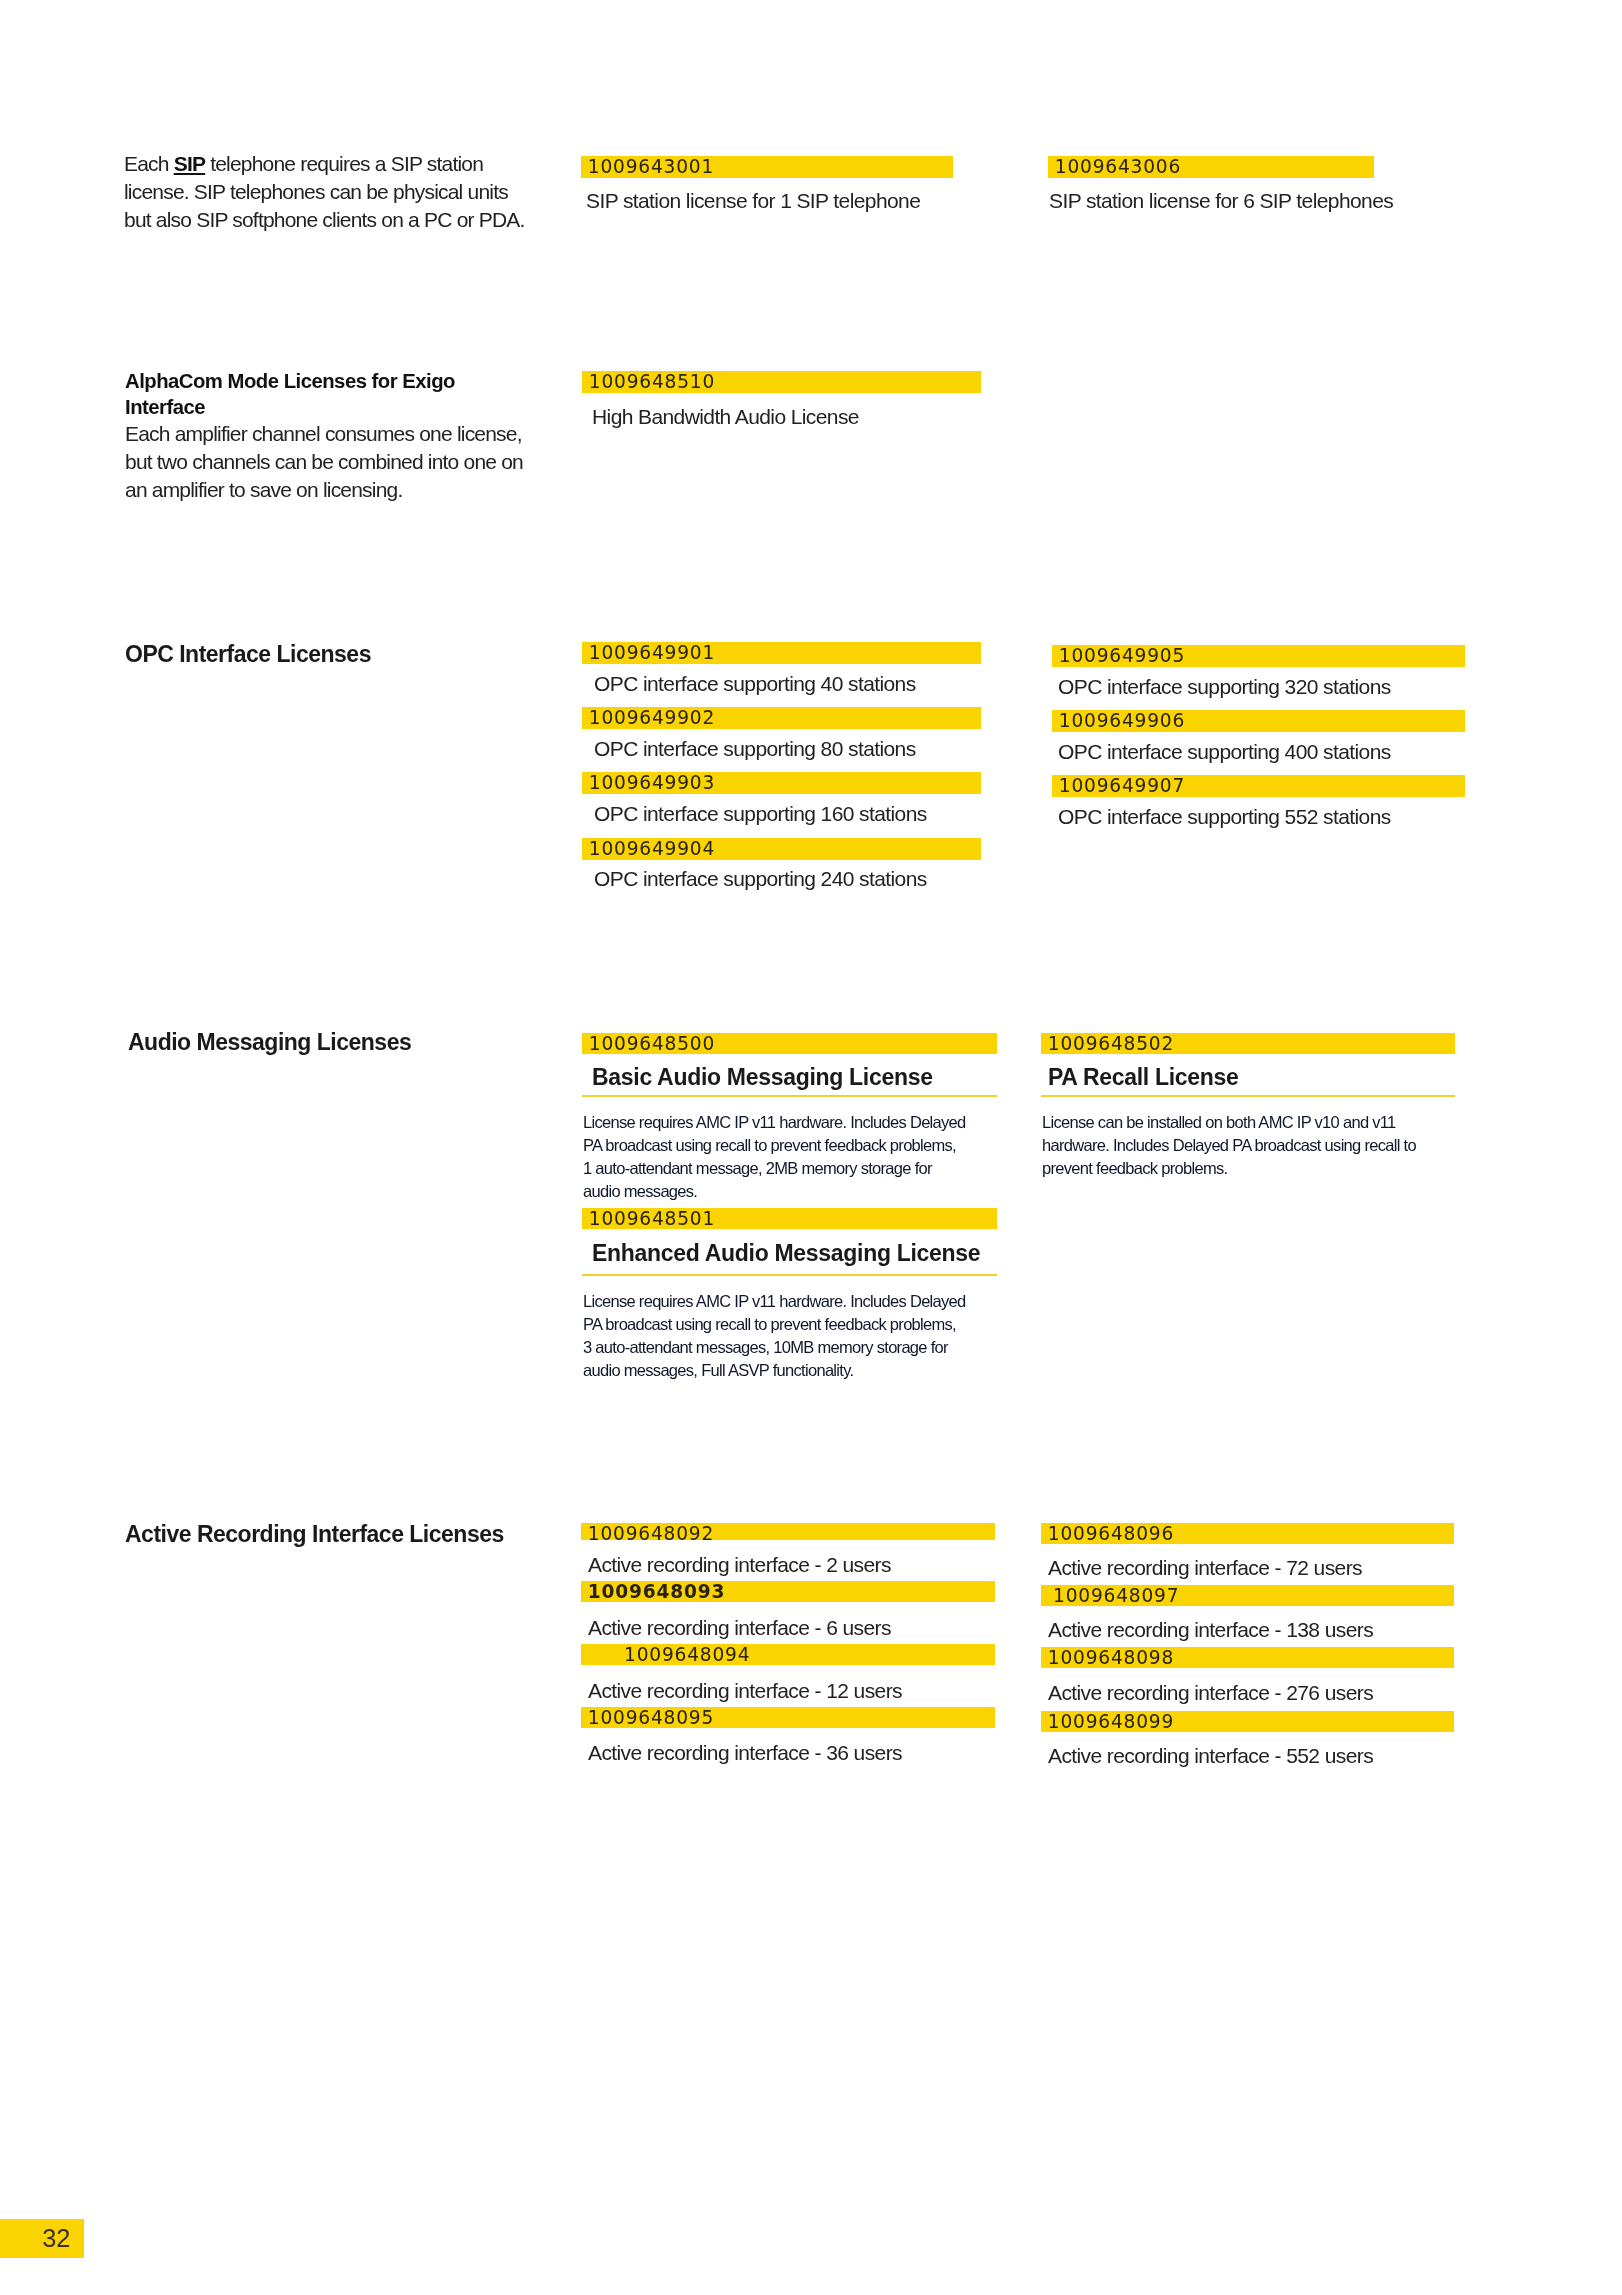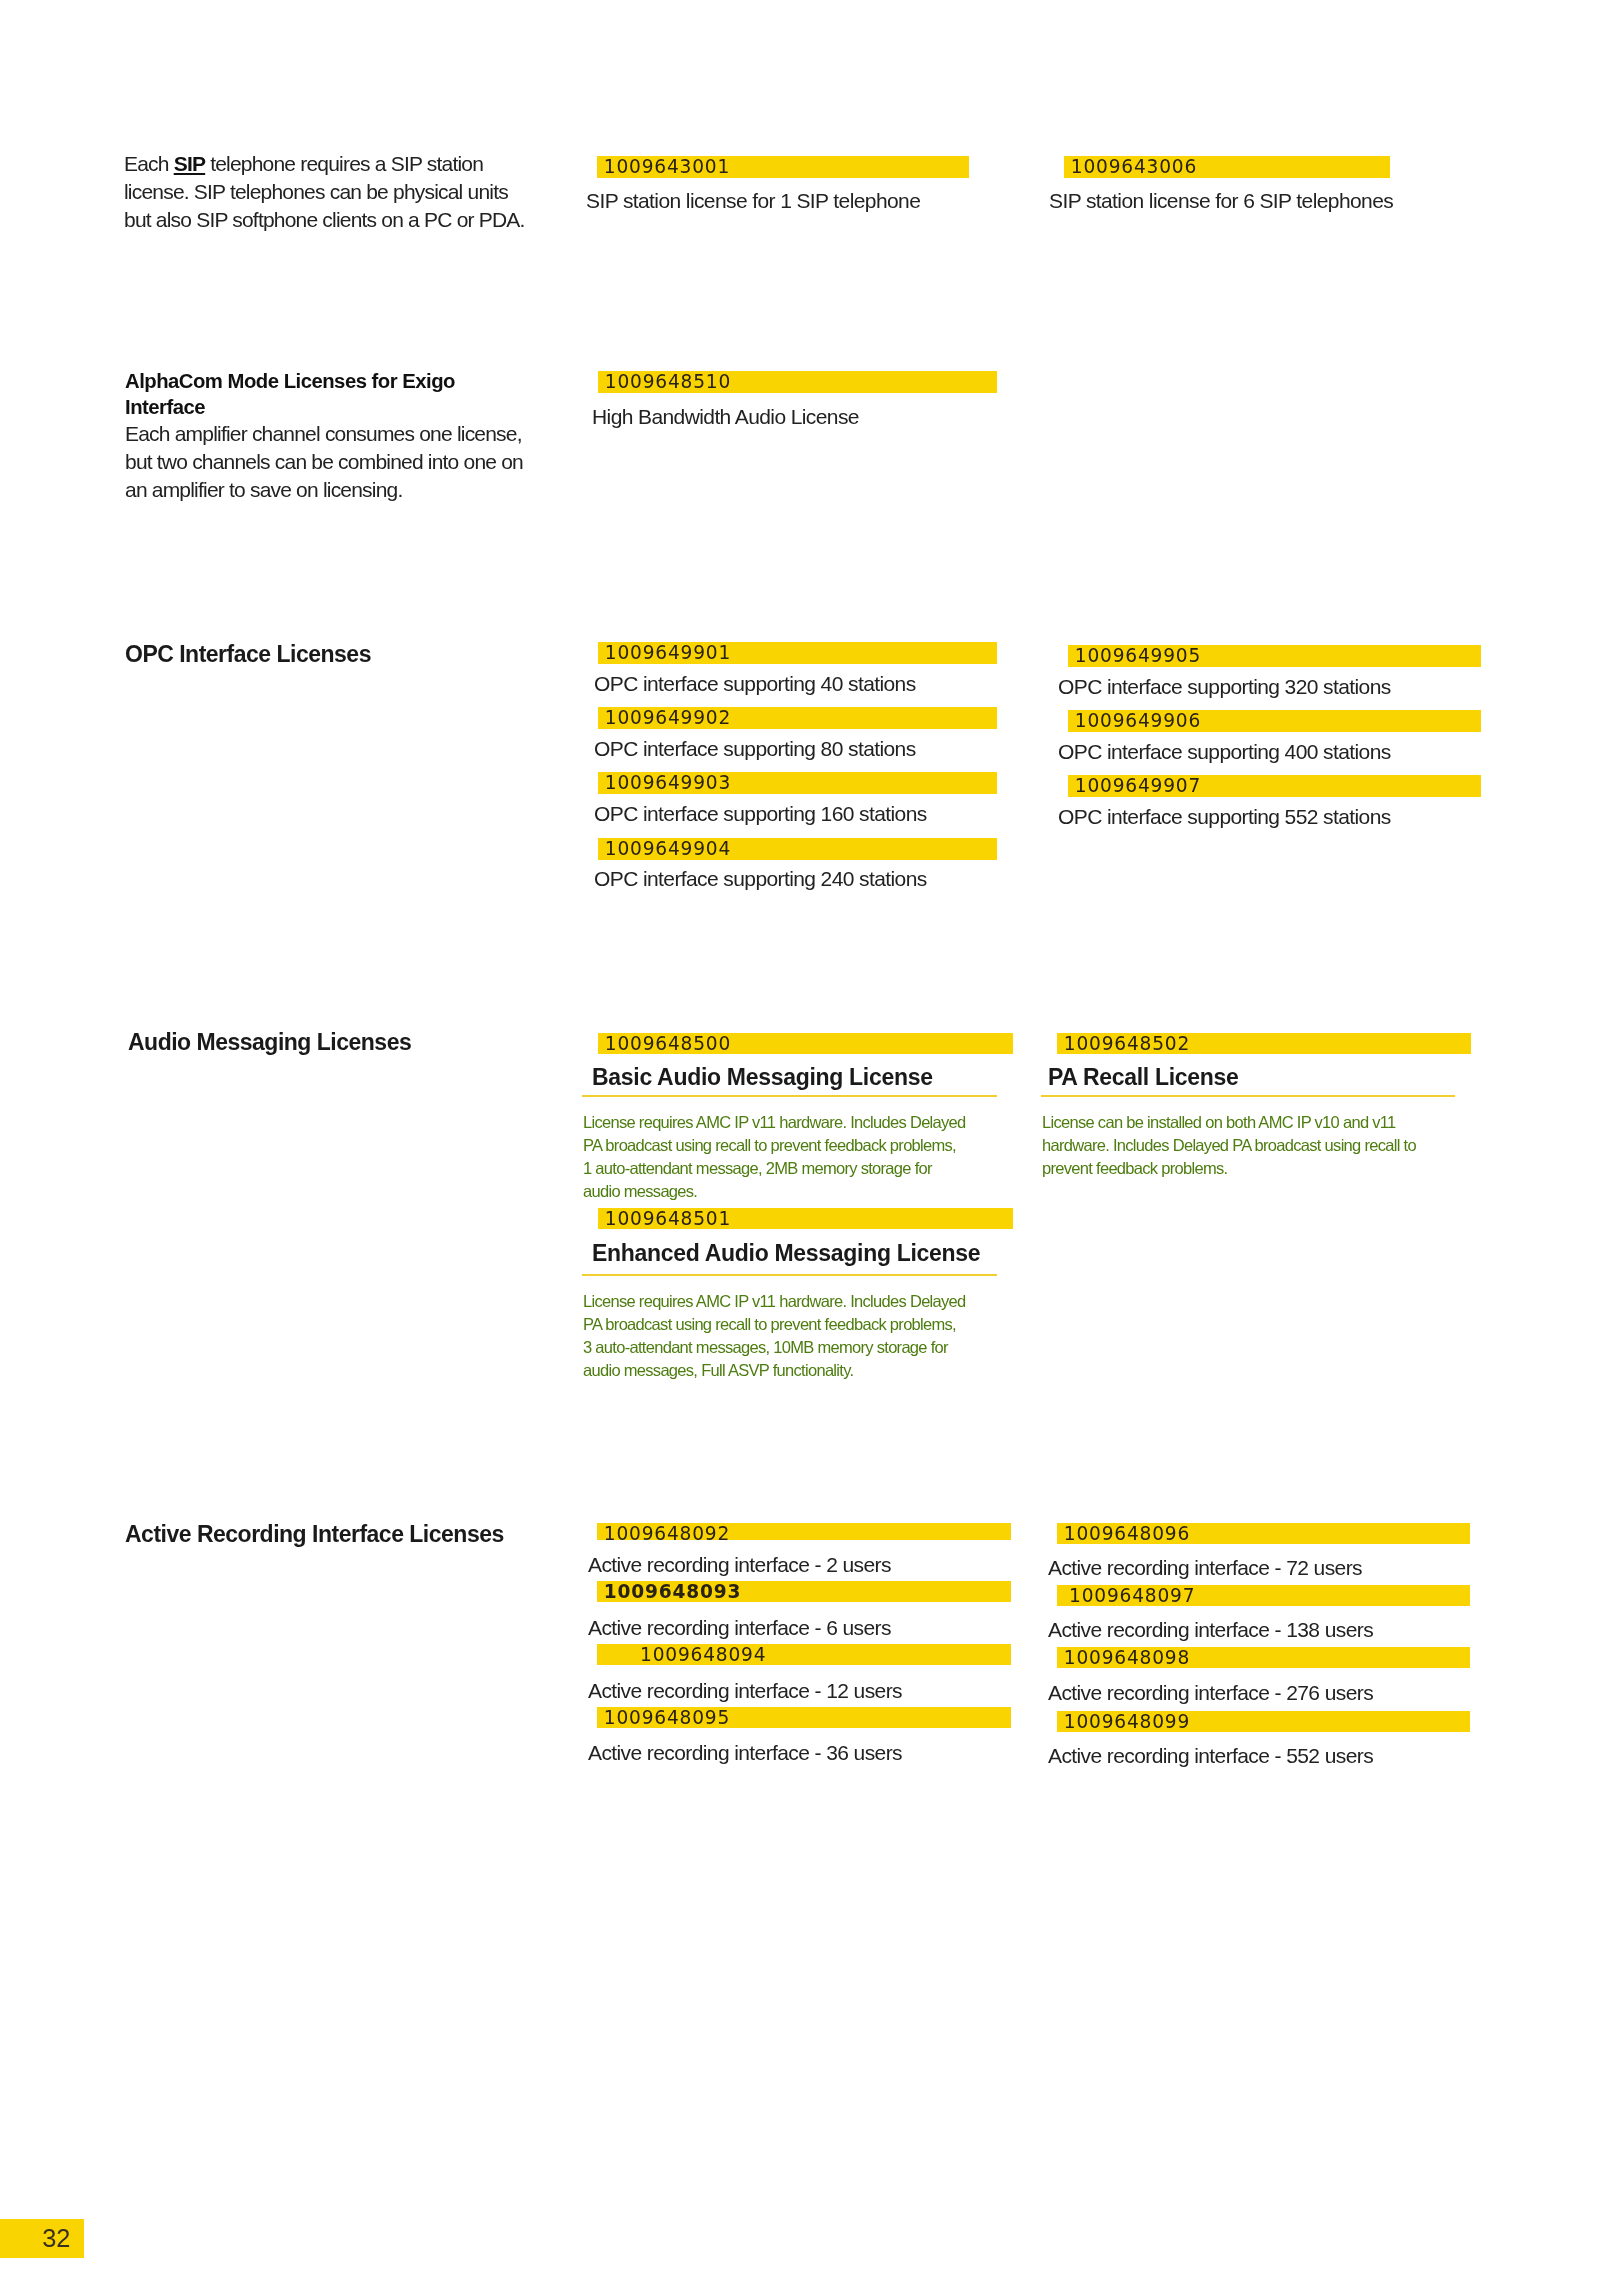--- a/index.html
+++ b/index.html
@@ -19,21 +19,20 @@
     background: #FAD400;
     height: 22px;
     font-family: "DejaVu Sans", sans-serif;
     font-size: 18.6px;
     line-height: 22px;
     letter-spacing: 0.8px;
     padding-left: 6.8px;
     color: #2a2214;
     overflow: hidden;
     white-space: nowrap;
-    margin-left: 16px;
   }
   .item-label {
     position: absolute;
     font-size: 21px;
     line-height: 25.4px;
     letter-spacing: -0.6px;
     color: #222;
     white-space: nowrap;
   }
   .prod-title {
@@ -44,21 +43,21 @@
     letter-spacing: -0.3px;
     color: #1a1a1a;
     white-space: nowrap;
   }
   .prod-rule { position: absolute; height: 1.7px; background: #F2CF2E; }
   .prod-desc {
     position: absolute;
     font-size: 16.5px;
     line-height: 23px;
     letter-spacing: -0.7px;
-    color: #4d7c0f;
+    color: #0f172a;
   }
   .page-badge {
     position: absolute;
     left: 0; top: 2219px; width: 84px; height: 39px;
     background: #FAD400;
     font-size: 25.4px; line-height: 39px;
     text-align: right; padding-right: 13.5px;
     color: #3a3020;
   }
 </style>

